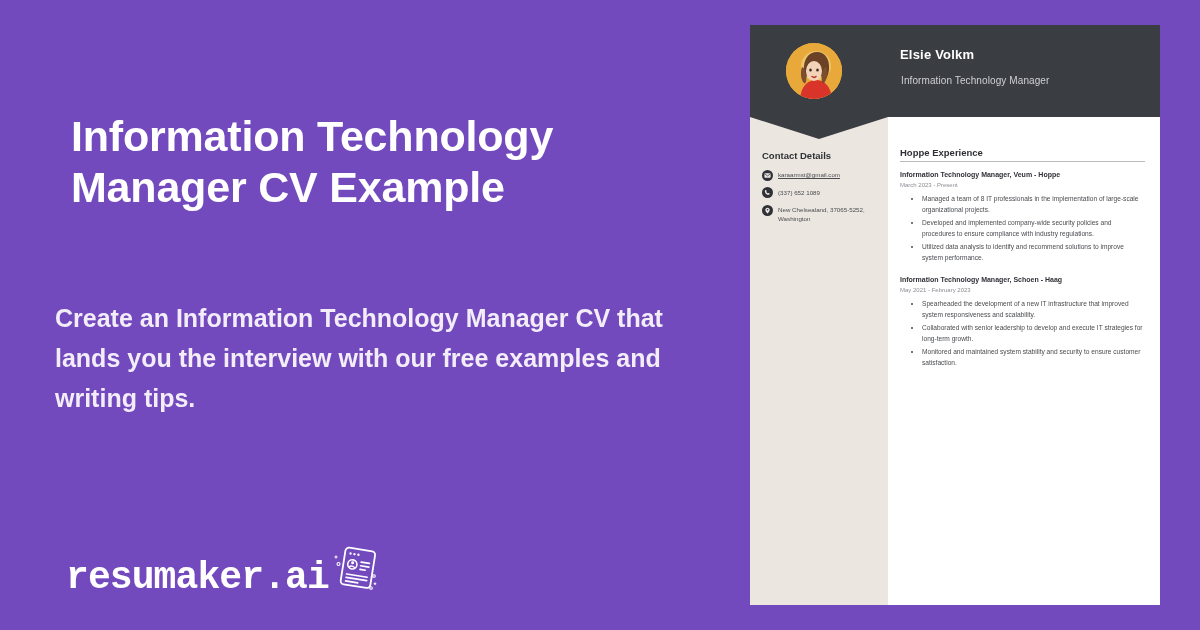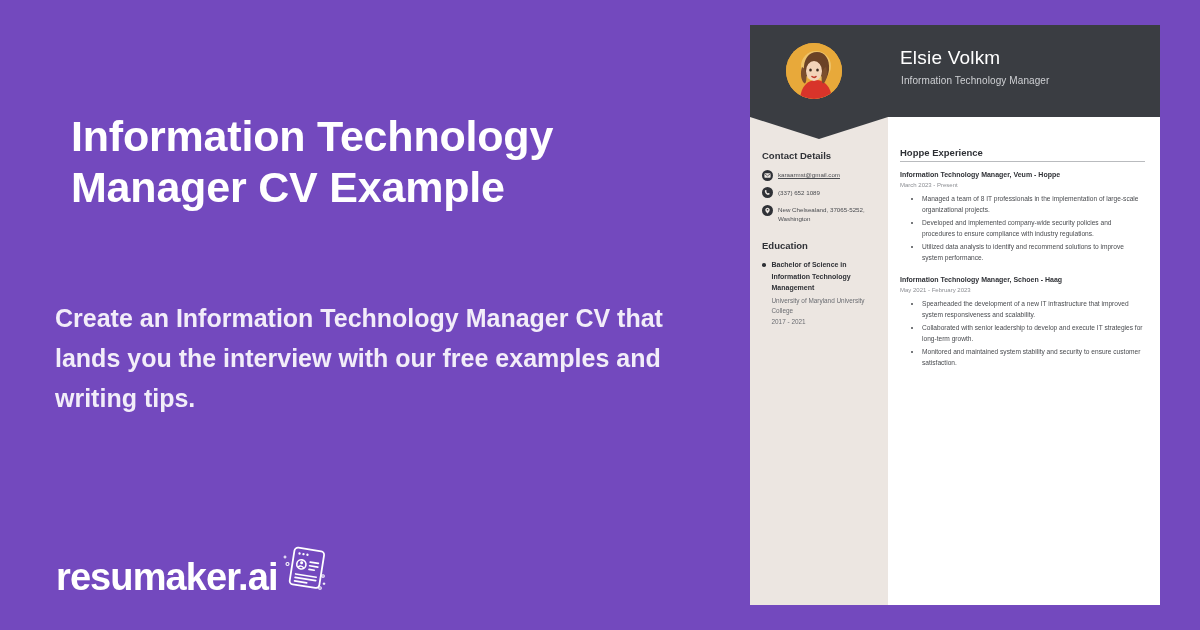--- a/index.html
+++ b/index.html
@@ -41,23 +41,24 @@
     margin: 0;
     color: #f2edf9;
     font-size: 25px;
     font-weight: bold;
     line-height: 40px;
   }
 
   
   .logo {
     position: absolute;
-    left: 56px; top: 543px;
+    left: 66px; top: 543px;
     display: flex;
     align-items: flex-end;
+    font-family: Liberation Mono, monospace;
   }
   .logo-word {
     color: #ffffff;
     font-size: 38px;
     font-weight: bold;
     letter-spacing: -0.9px;
     line-height: 38px;
   }
   .logo-mark {
     margin-left: 1px;
@@ -96,22 +97,22 @@
     left: 36px; top: 18px;
     width: 56px; height: 56px;
     border-radius: 50%;
     overflow: hidden;
     background: #e8a93a;
   }
   .cv-name {
     position: absolute;
     left: 150px; top: 22px;
     color: #ffffff;
-    font-size: 19px;
-    font-weight: normal;
+    font-size: 13px;
+    font-weight: bold;
     letter-spacing: 0.2px;
   }
   .cv-role {
     position: absolute;
     left: 151px; top: 50px;
     color: #cfd1d4;
     font-size: 10px;
     letter-spacing: 0.1px;
   }
 
@@ -329,31 +330,20 @@
         <span class="c-icon">
           <svg width="7" height="7" viewBox="0 0 7 7">
               <path d="M3.5.7c1.3 0 2.2 1 2.2 2.2C5.7 4.4 3.5 6.4 3.5 6.4S1.3 4.4 1.3 2.9C1.3 1.7 2.2.7 3.5.7z" fill="#ece6e1"></path>
               <circle cx="3.5" cy="2.8" r="0.8" fill="#2f3136"></circle>
             </svg>
         </span>
         <span class="c-text">New Chelsealand, 37065-5252, Washington</span>
       </div>
     </div>
 
-    <div class="side-block">
-      <div class="side-h">Education</div>
-      <div class="edu-item">
-        <span class="edu-bullet"></span>
-        <div class="edu-body">
-          <div class="edu-deg">Bachelor of Science in Information Technology Management</div>
-          <div class="edu-school">University of Maryland University College</div>
-          <div class="edu-date">2017 - 2021</div>
-        </div>
-      </div>
-    </div>
 
   </div>
 
   <div class="main-body">
 
 
     <div class="sec">
       <div class="sec-h">Hoppe Experience</div>
       <div class="sec-rule"></div>
 

